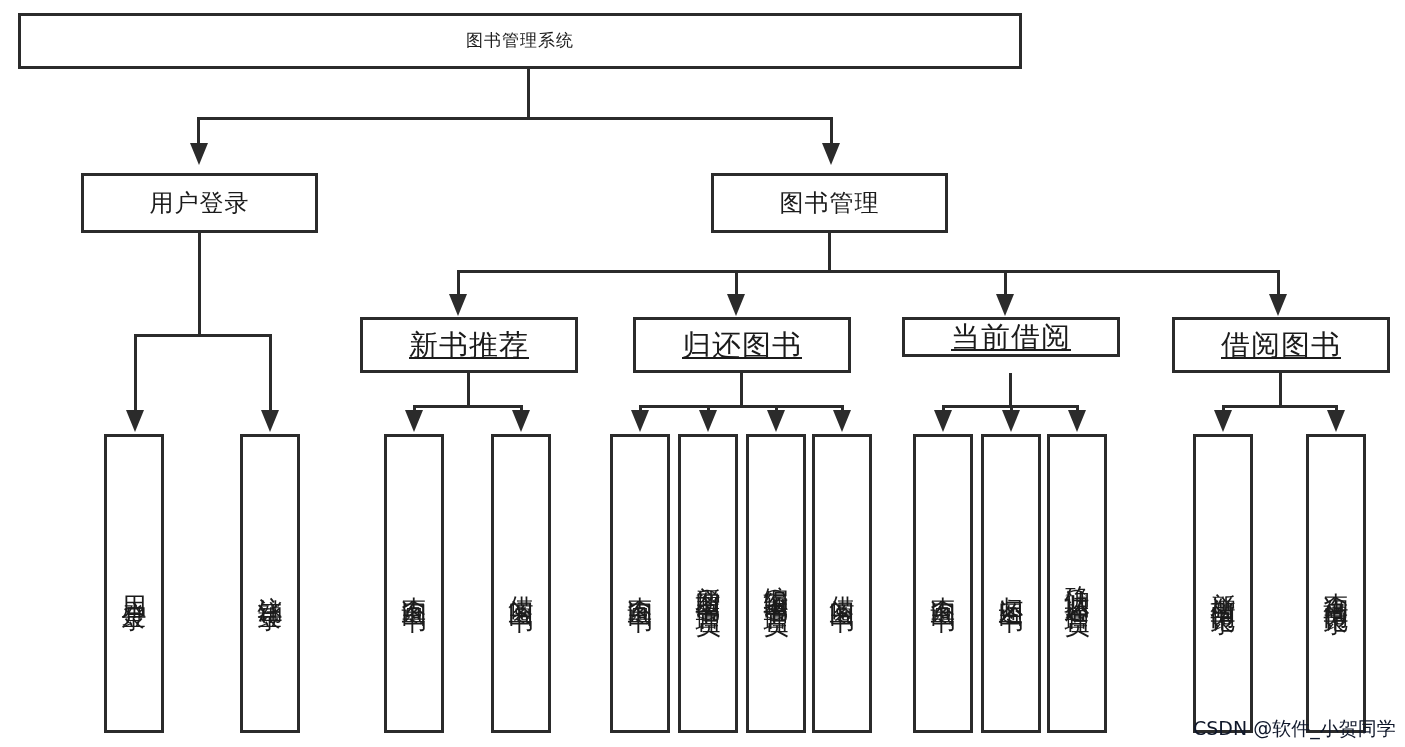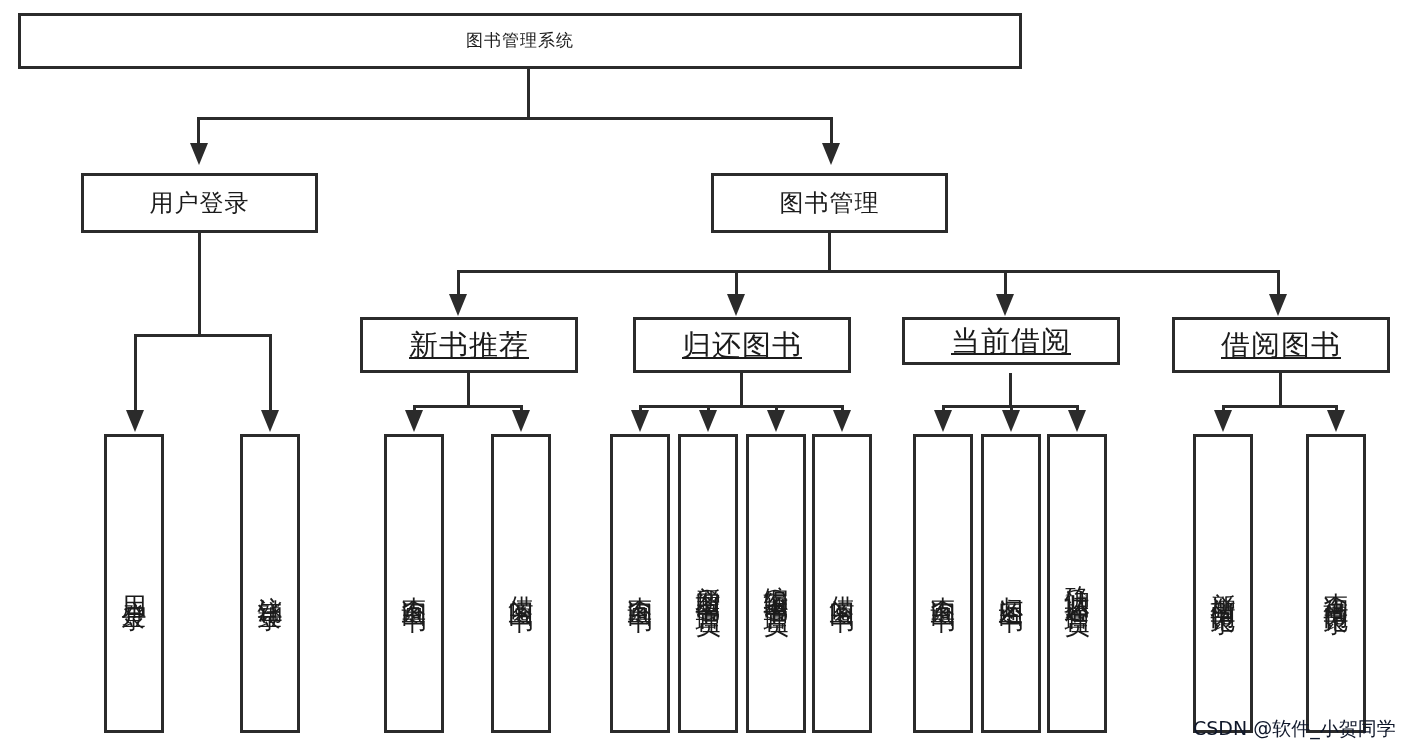--- a/index.html
+++ b/index.html
@@ -125,21 +125,21 @@
   <div class="arrow" style="left:727px; top:294px;"></div>
   <div class="arrow" style="left:996px; top:294px;"></div>
   <div class="arrow" style="left:1269px; top:294px;"></div>
 
   <div class="node l3" style="left:360px; top:317px; width:218px; height:56px;">
     <span class="lbl">新书推荐</span>
   </div>
   <div class="node l3" style="left:633px; top:317px; width:218px; height:56px;">
     <span class="lbl">归还图书</span>
   </div>
-  <div class="node l3" style="left:902px; top:317px; width:218px; height:48px;">
+  <div class="node l3" style="left:902px; top:317px; width:218px; height:40px;">
     <span class="lbl">当前借阅</span>
   </div>
   <div class="node l3" style="left:1172px; top:317px; width:218px; height:56px;">
     <span class="lbl">借阅图书</span>
   </div>
 
   <div class="vline" style="left:467px; top:373px; height:34px;"></div>
   <div class="hline" style="left:413px; top:405px; width:110px;"></div>
   <div class="vline" style="left:413px; top:405px; height:8px;"></div>
   <div class="vline" style="left:520px; top:405px; height:8px;"></div>

